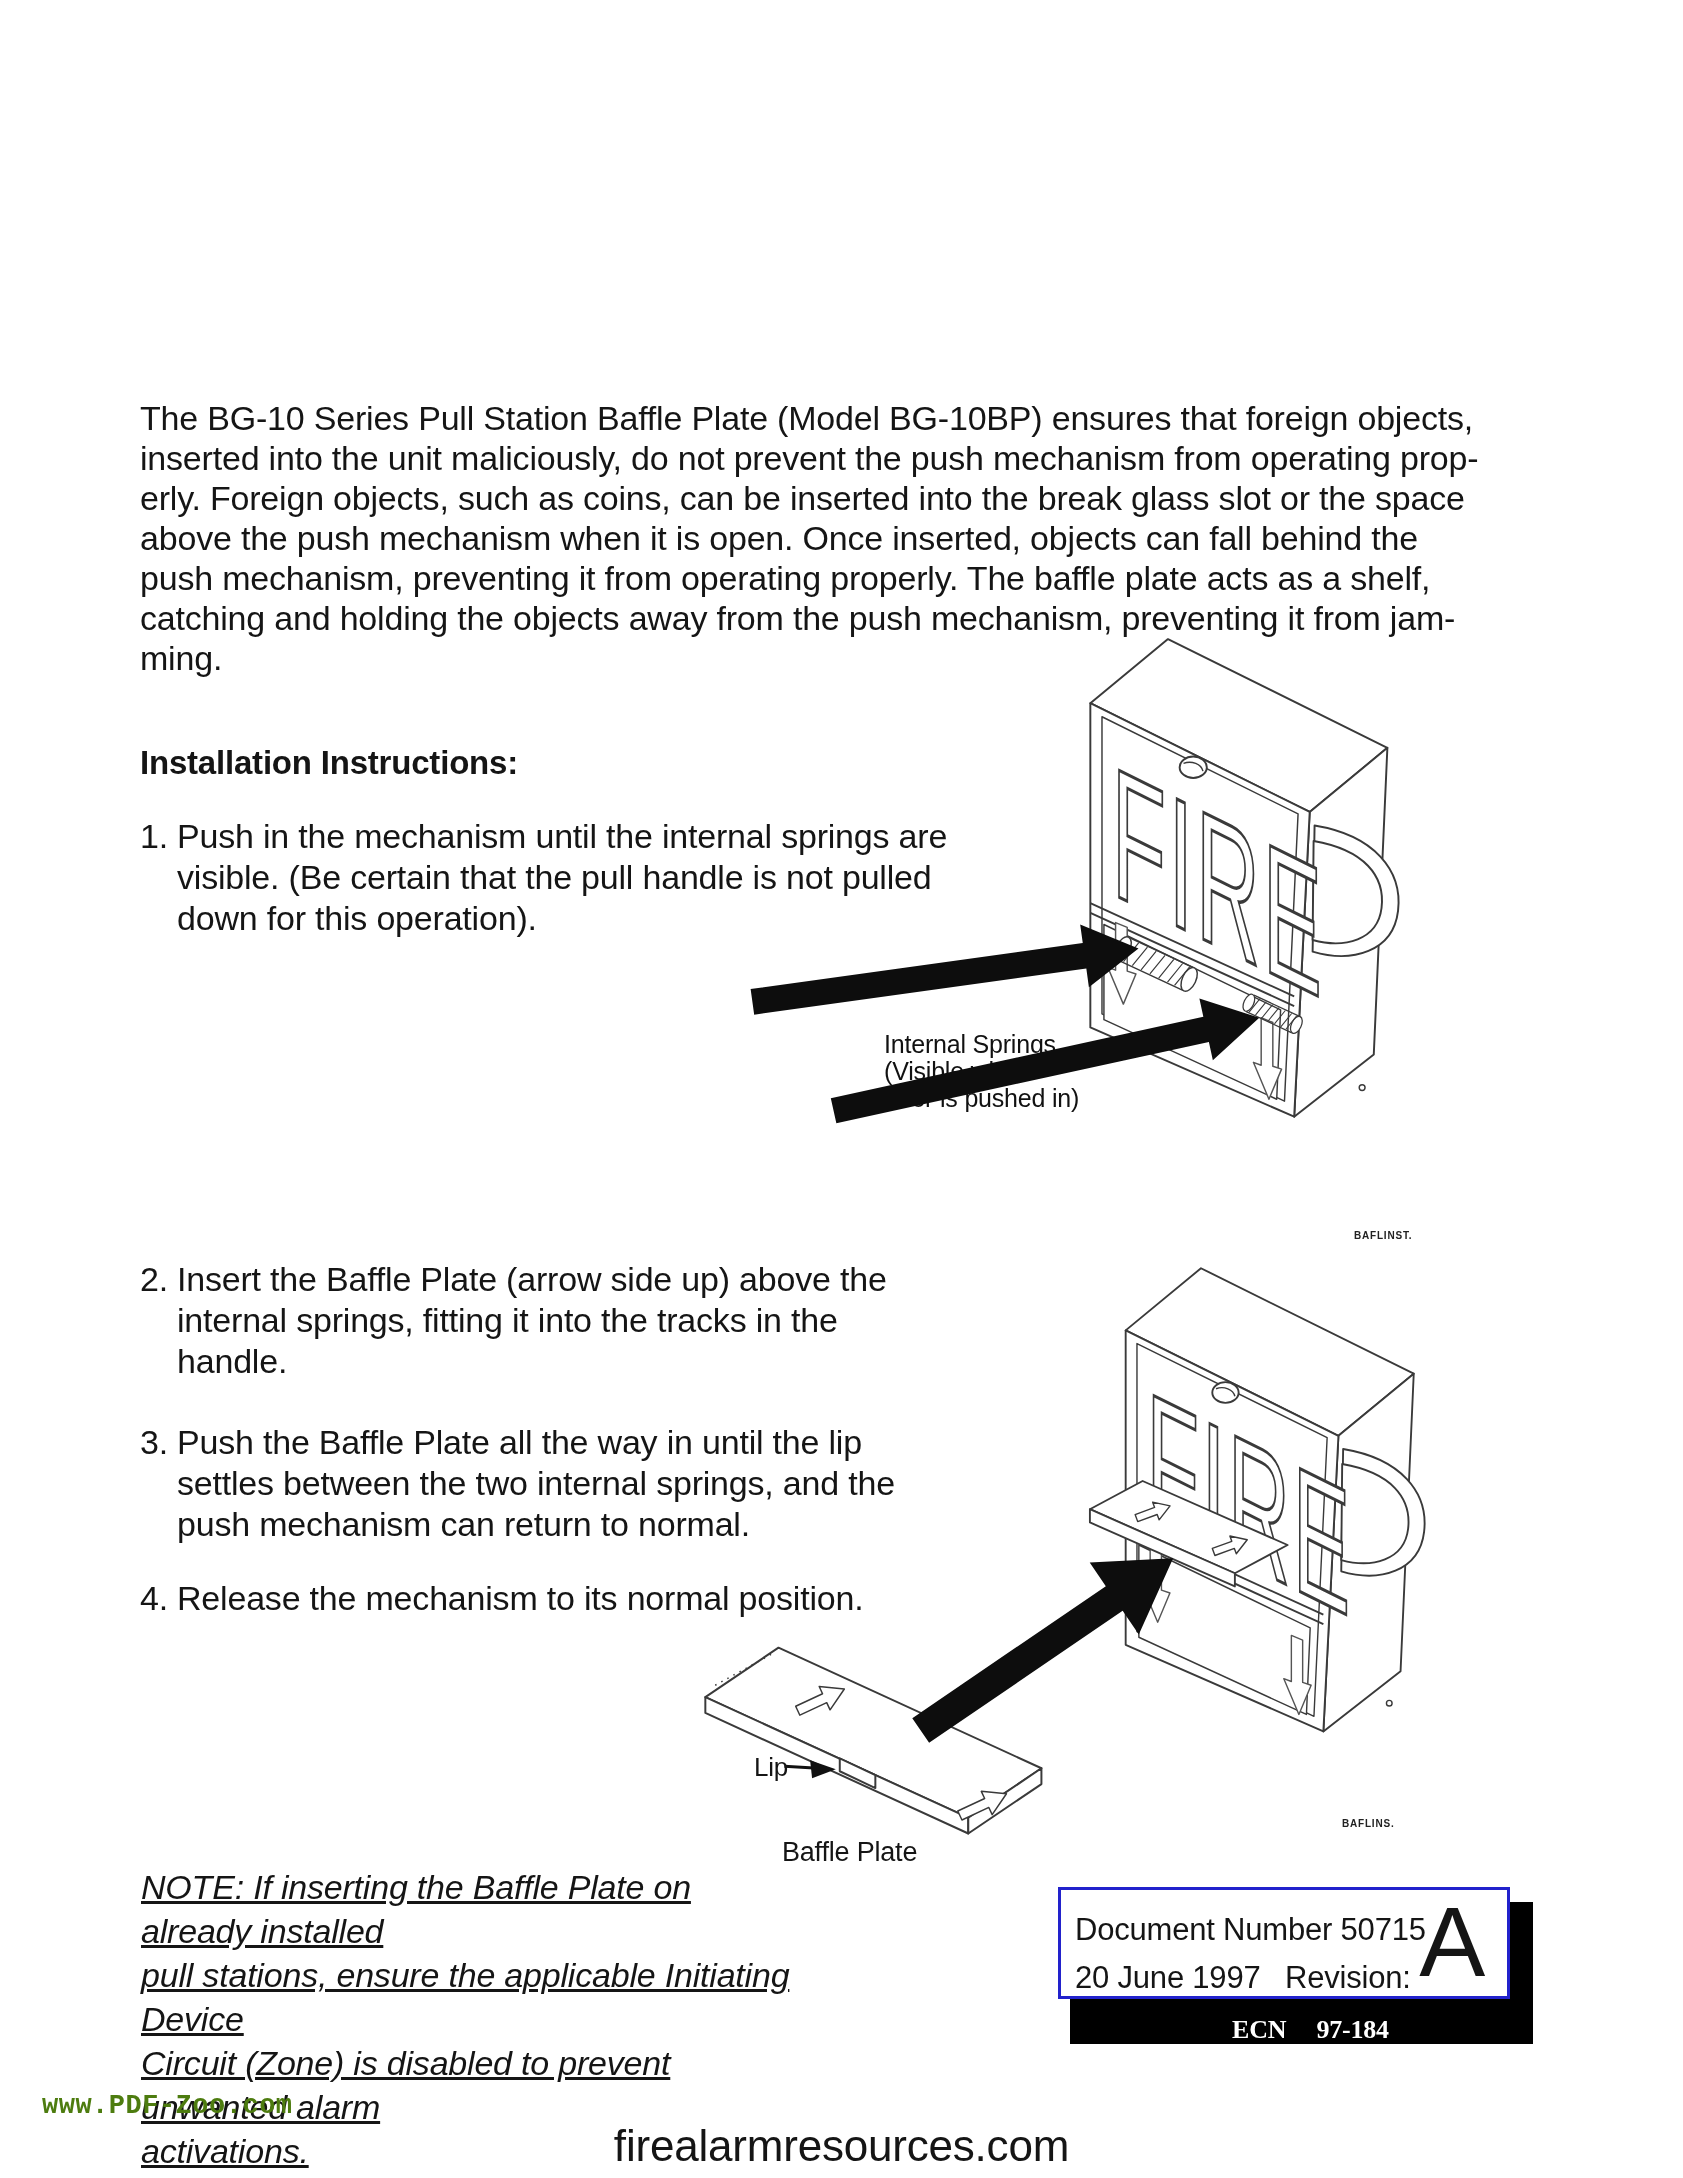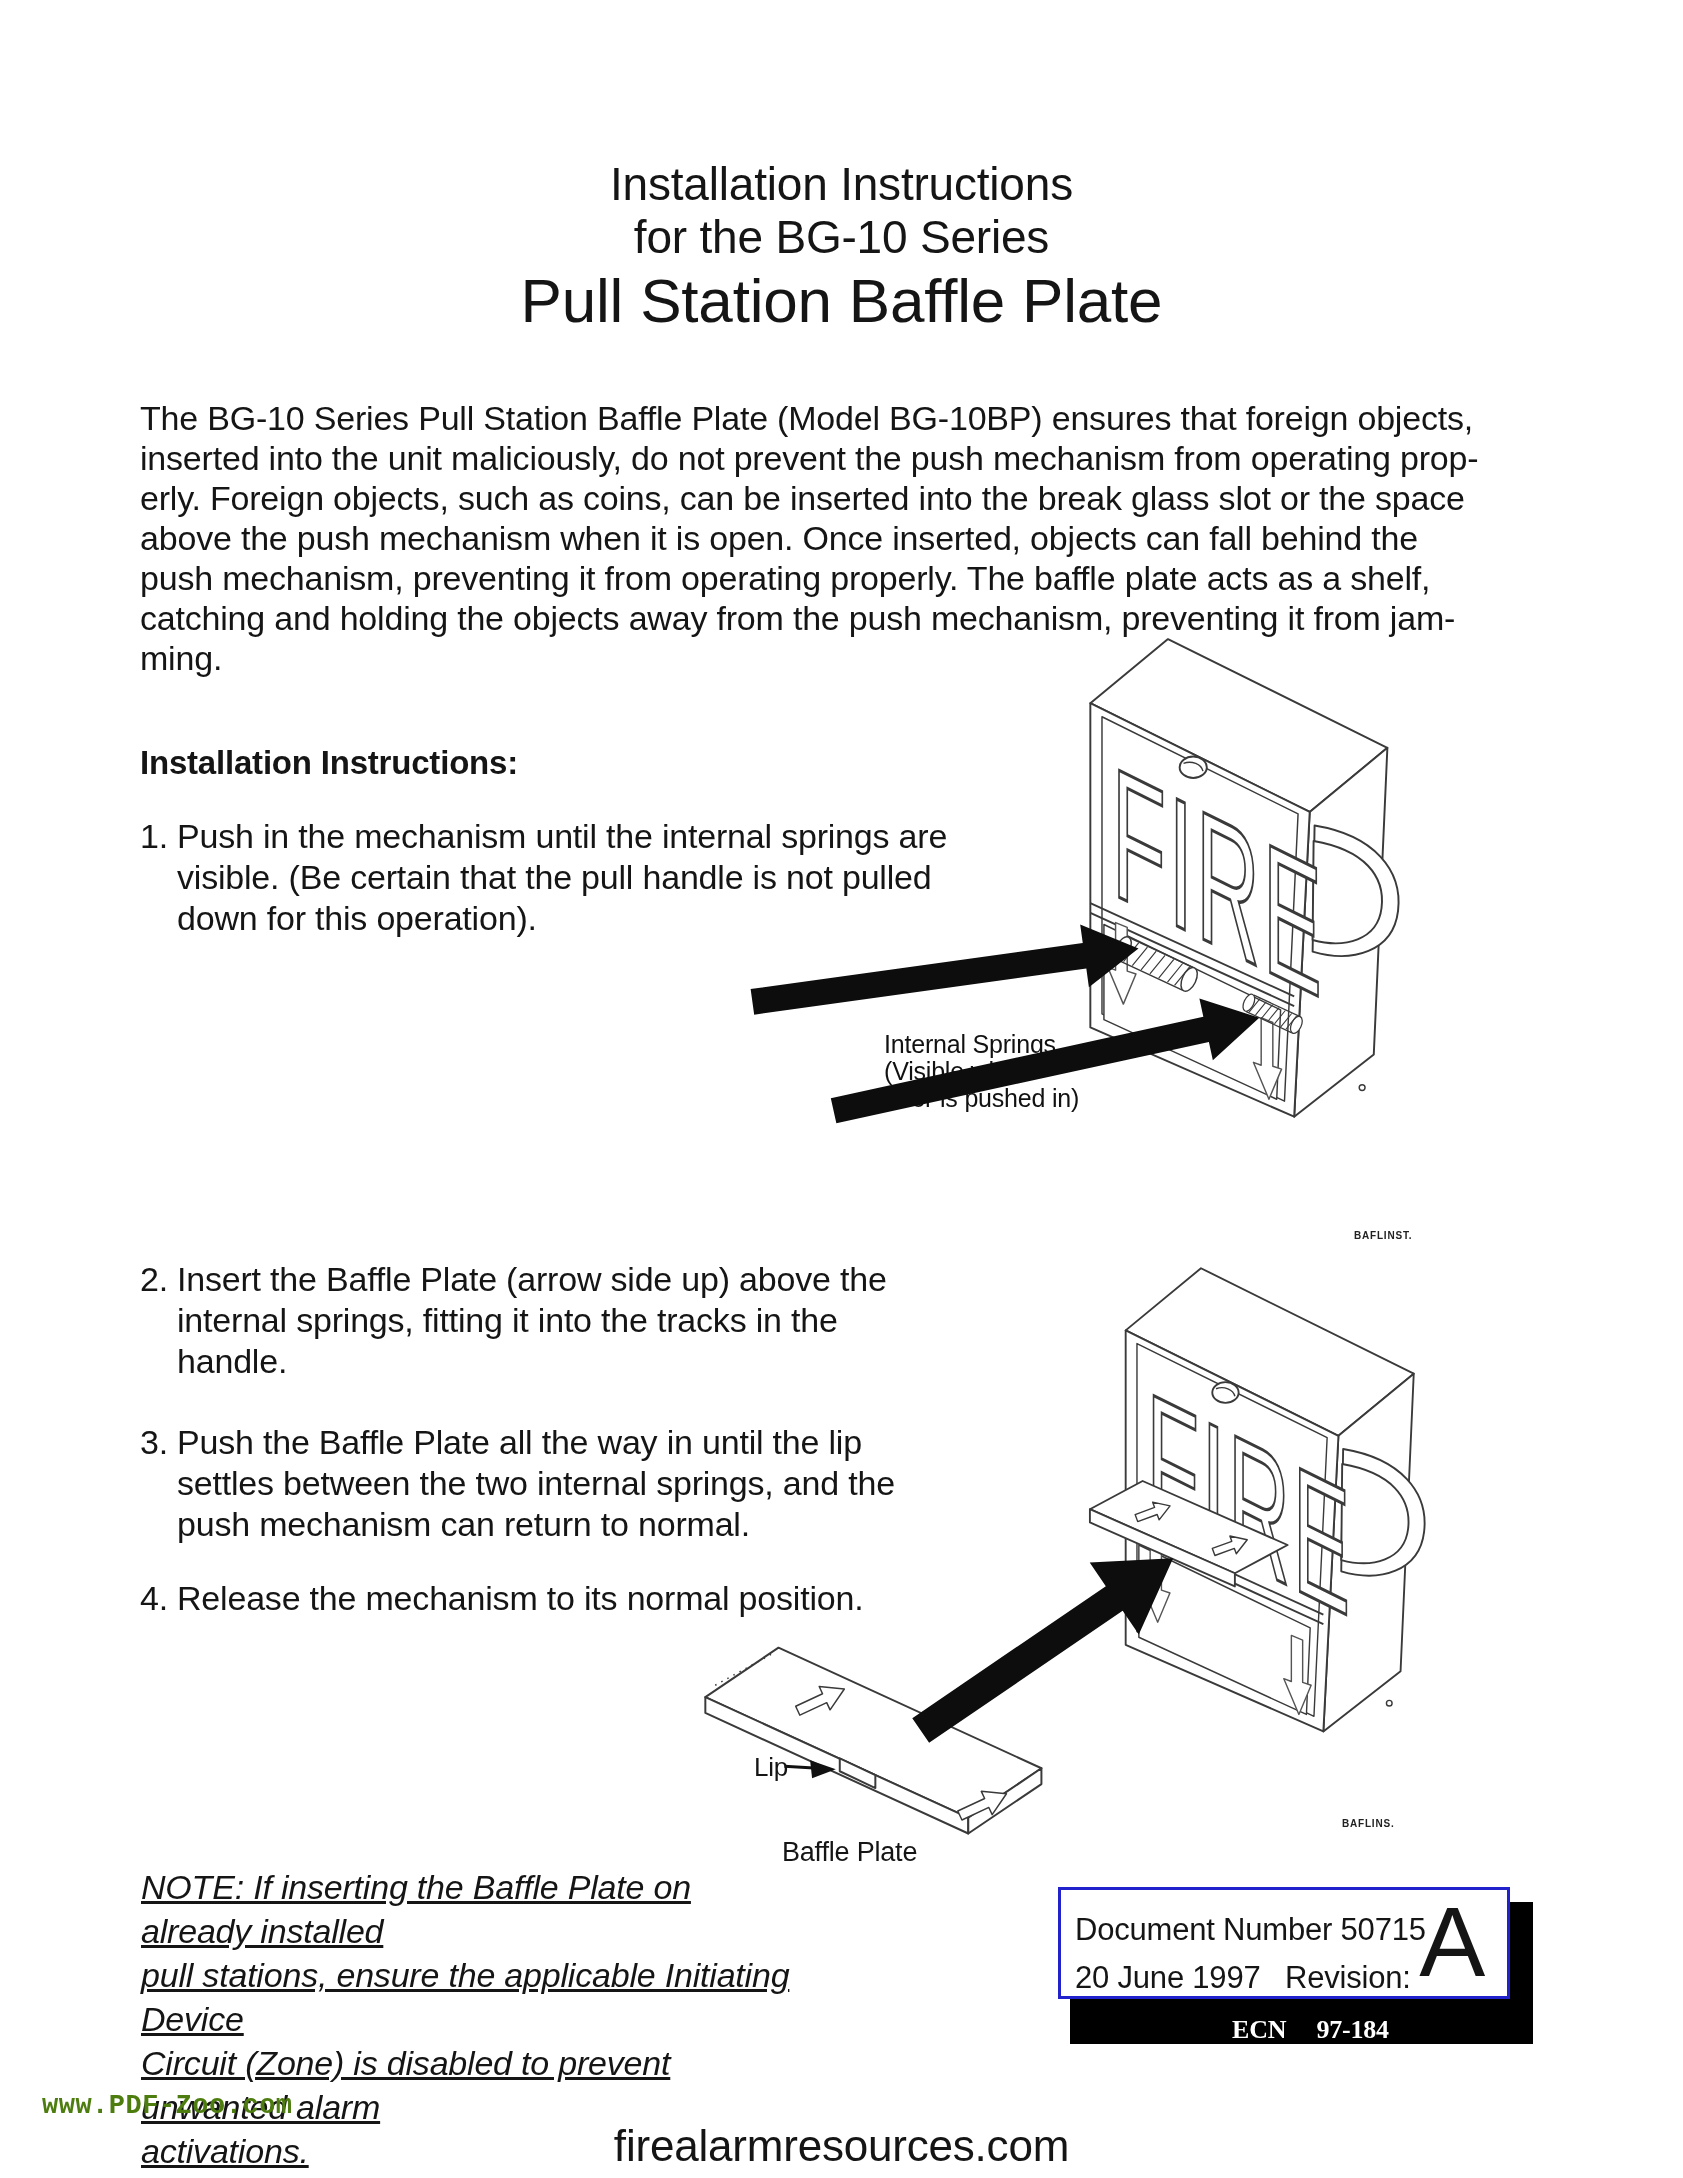--- a/index.html
+++ b/index.html
@@ -33,25 +33,20 @@
   .watermark{left:42px;top:2091px;font-size:27px;font-weight:bold;color:#4d7c0f;letter-spacing:0.5px;font-family:Liberation Mono, monospace;}
   .site-footer{top:2121px;left:0;width:100%;text-align:center;font-size:44px;}
   svg{position:absolute;overflow:visible;}
   svg text{font-family:"Liberation Sans",sans-serif;}
 </style>
 </head>
 <body>
 
 <div id="page">
 
-  <div class="abs title-block">
-    <div class="title-line">Installation Instructions</div>
-    <div class="title-line">for the BG-10 Series</div>
-    <div class="title-big">Pull Station Baffle Plate</div>
-  </div>
 
   <div class="abs intro pre">The BG-10 Series Pull Station Baffle Plate (Model BG-10BP) ensures that foreign objects,
 inserted into the unit maliciously, do not prevent the push mechanism from operating prop-
 erly. Foreign objects, such as coins, can be inserted into the break glass slot or the space
 above the push mechanism when it is open. Once inserted, objects can fall behind the
 push mechanism, preventing it from operating properly. The baffle plate acts as a shelf,
 catching and holding the objects away from the push mechanism, preventing it from jam-
 ming.</div>
 
   <div class="abs section-heading">Installation Instructions:</div>

